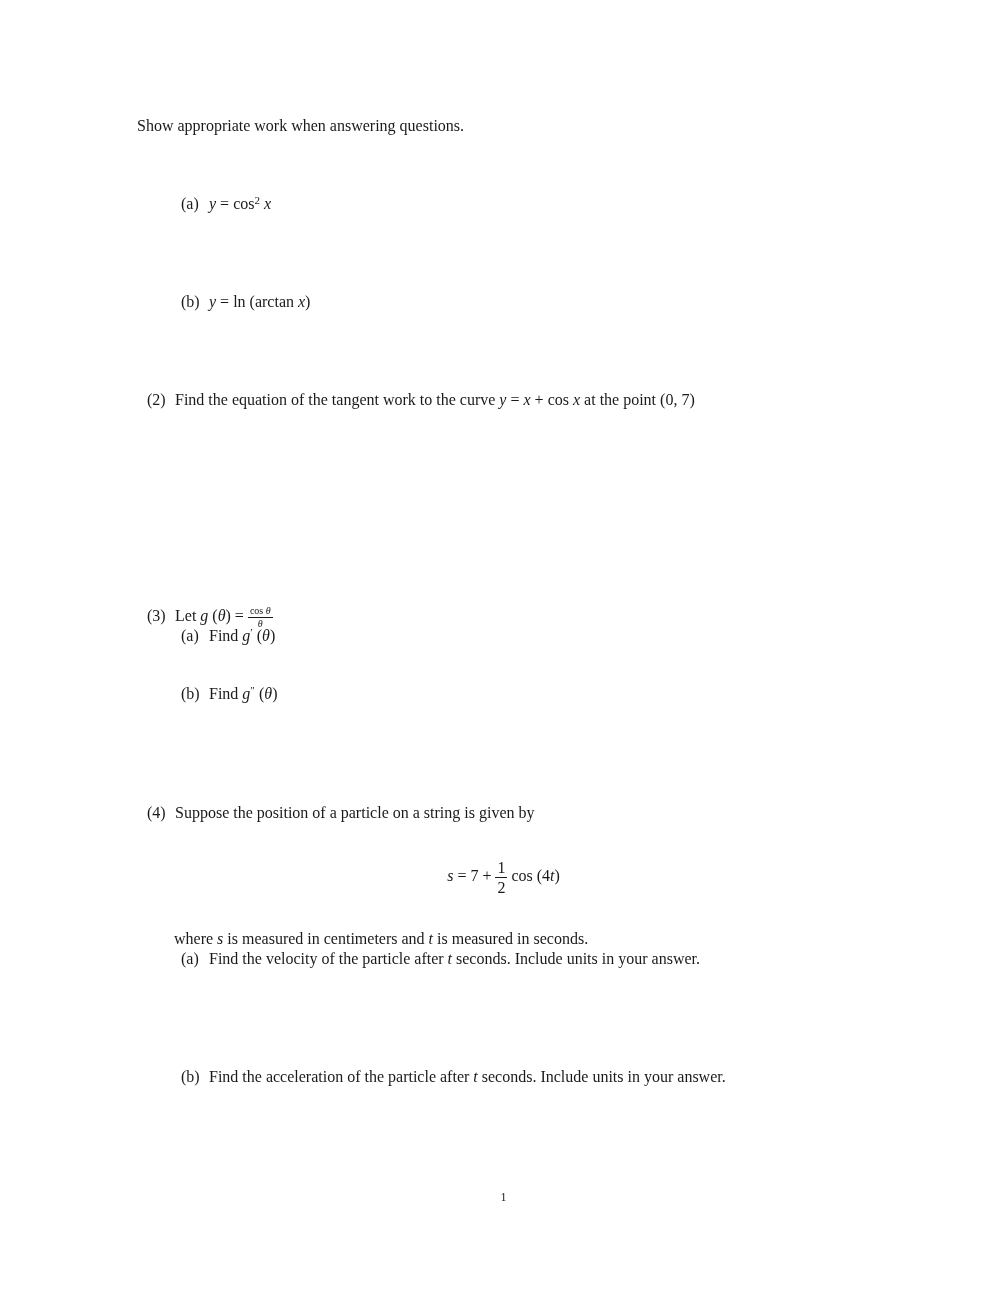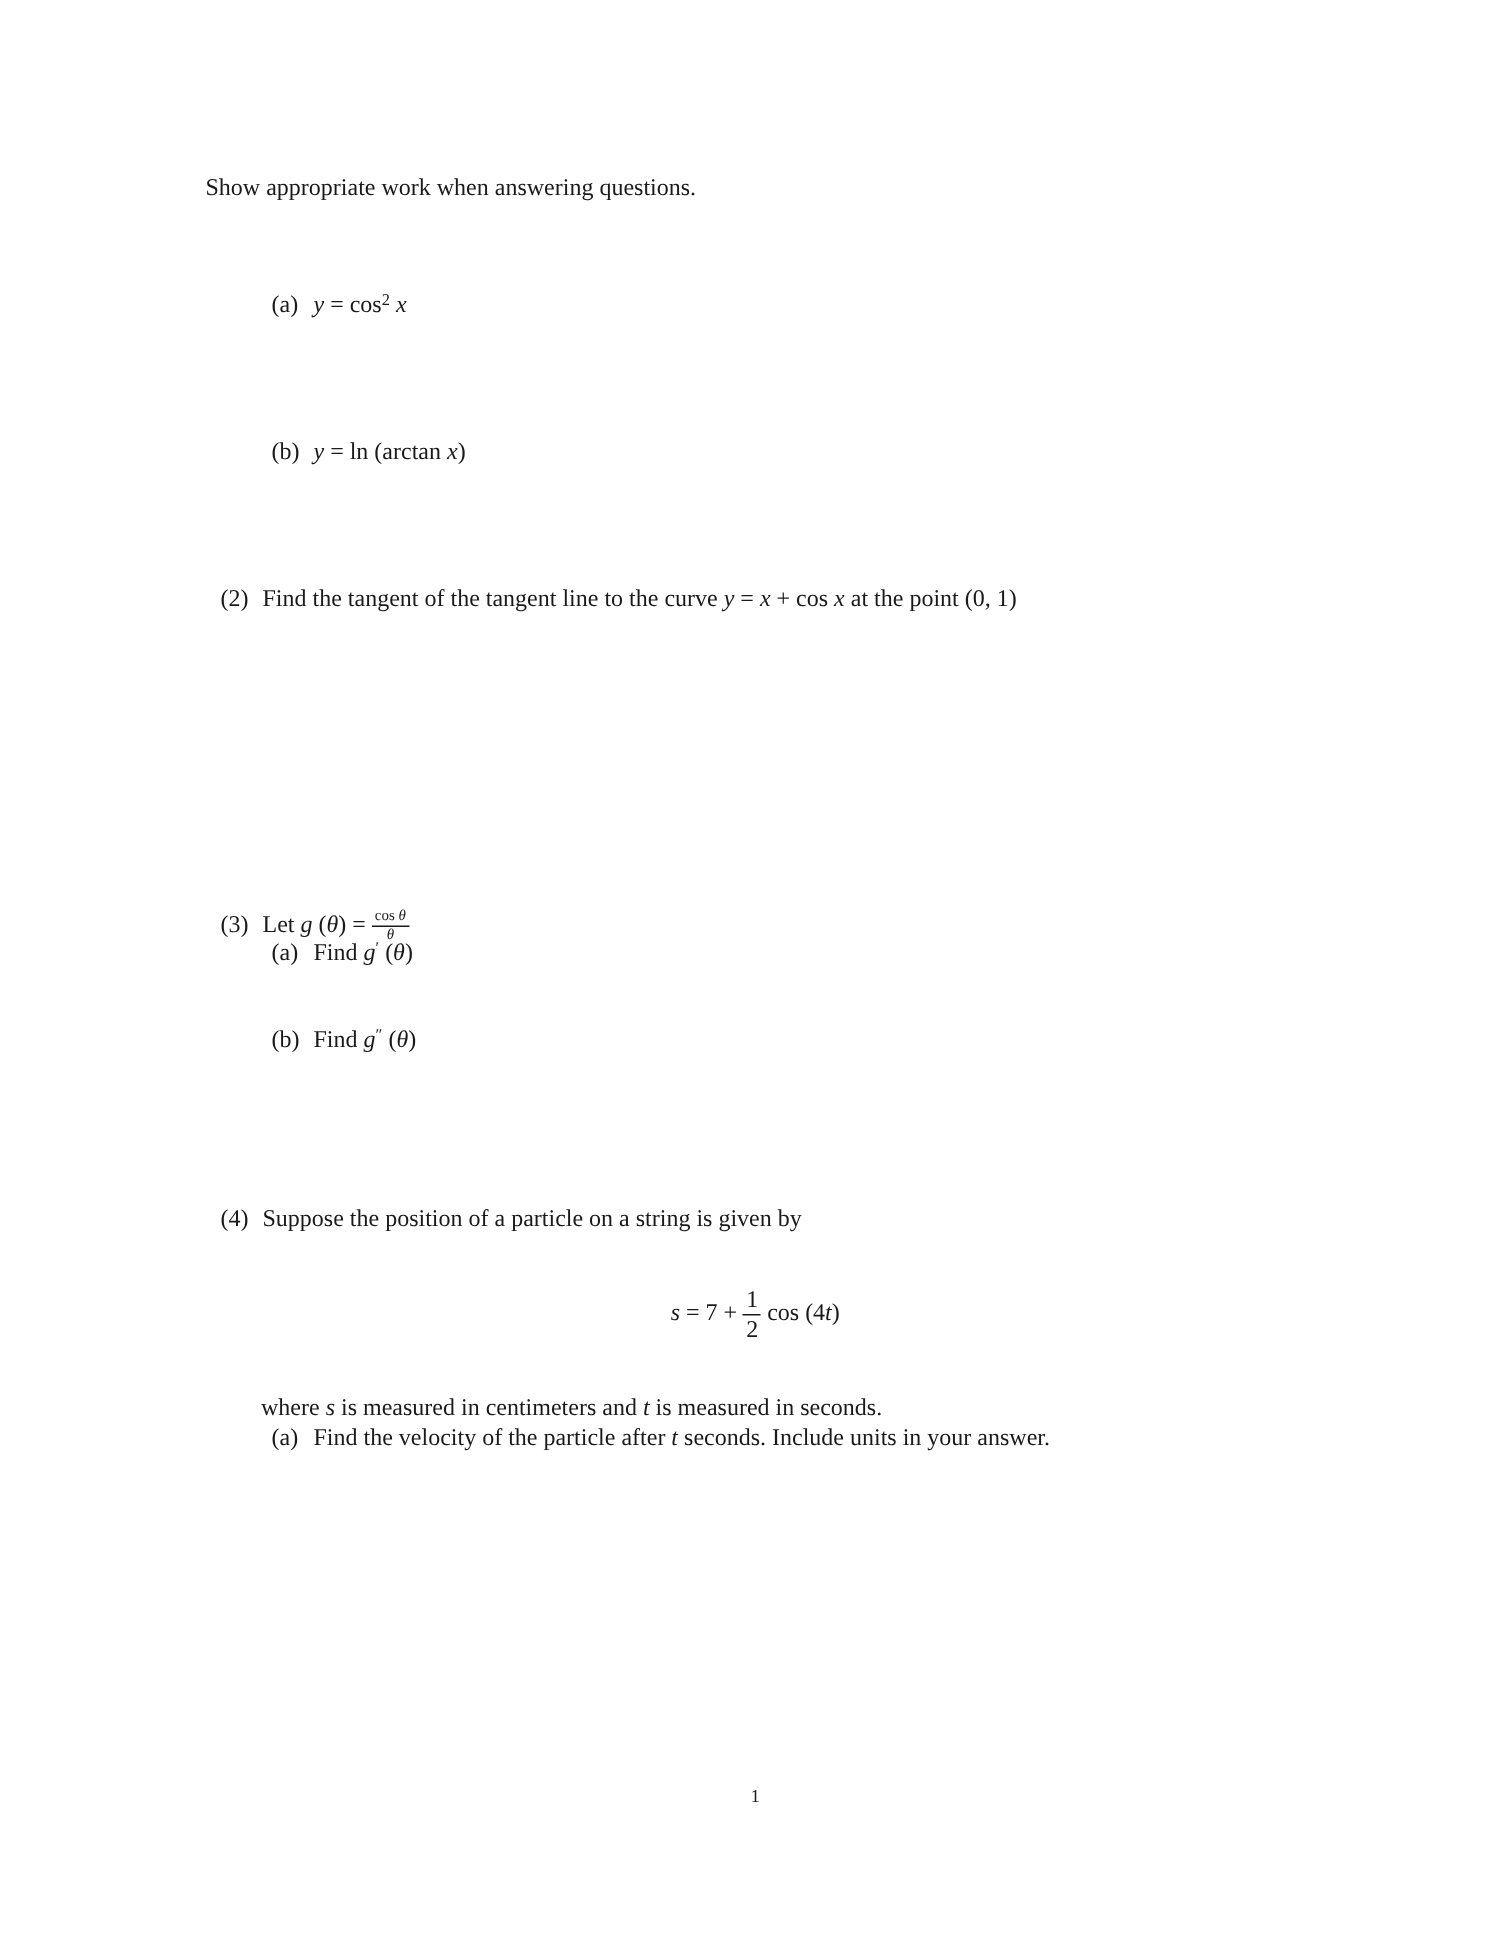--- a/index.html
+++ b/index.html
@@ -36,32 +36,33 @@
 
 <div class="page">
 
   <div class="line" style="left:137px; top:116px">Show appropriate work when answering questions.</div>
 
 
   <div class="line" style="left:181px; top:194px"><span class="lbl">(a)</span><span class="mi">y</span><span> = cos</span><span class="sup">2</span><span class="mi"> x</span></div>
 
   <div class="line" style="left:181px; top:292px"><span class="lbl">(b)</span><span class="mi">y</span><span> = ln (arctan </span><span class="mi">x</span><span>)</span></div>
 
-  <div class="line" style="left:147px; top:390px"><span class="lbl">(2)</span><span>Find the tangent of the tangent line to the curve </span><span class="mi">y</span><span> = </span><span class="mi">x</span><span> + cos </span><span class="mi">x</span><span> at the point (0, 1)</span></div>
+  <div class="line" style="left:147px; top:390px"><span class="lbl">(2)</span><span>Find the equation of the tangent work to the curve </span><span class="mi">y</span><span> = </span><span class="mi">x</span><span> + cos </span><span class="mi">x</span><span> at the point (0, 7)</span></div>
 
   <div class="line" style="left:147px; top:606px"><span class="lbl">(3)</span><span>Let </span><span class="mi">g</span><span> (</span><span class="mi">θ</span><span>) = </span><span class="frac frac-s"><span class="num"><span>cos </span><span class="mi">θ</span></span><span class="den mi">θ</span></span></div>
 
   <div class="line" style="left:181px; top:626px"><span class="lbl">(a)</span><span>Find </span><span class="mi">g</span><span class="sup">′</span><span> (</span><span class="mi">θ</span><span>)</span></div>
 
   <div class="line" style="left:181px; top:684px"><span class="lbl">(b)</span><span>Find </span><span class="mi">g</span><span class="sup">″</span><span> (</span><span class="mi">θ</span><span>)</span></div>
 
   <div class="line" style="left:147px; top:803px"><span class="lbl">(4)</span><span>Suppose the position of a particle on a string is given by</span></div>
 
   <div class="eqrow" style="top:853px"><span class="mi">s</span><span> = 7 + </span><span class="frac frac-d"><span class="num">1</span><span class="den">2</span></span><span> cos (4</span><span class="mi">t</span><span>)</span></div>
 
   <div class="line" style="left:181px; top:949px"><span class="lbl">(a)</span><span>Find the velocity of the particle after </span><span class="mi">t</span><span> seconds. Include units in your answer.</span></div>
 
   <div class="line" style="left:174px; top:929px"><span>where </span><span class="mi">s</span><span> is measured in centimeters and </span><span class="mi">t</span><span> is measured in seconds.</span></div>
 
+  <div class="line" style="left:181px; top:1067px"><span class="lbl">(b)</span><span>Find the acceleration of the particle after </span><span class="mi">t</span><span> seconds. Include units in your answer.</span></div>
 
   <div class="footer" style="top:1190px">1</div>
 
 </div>
 
 </body></html>

